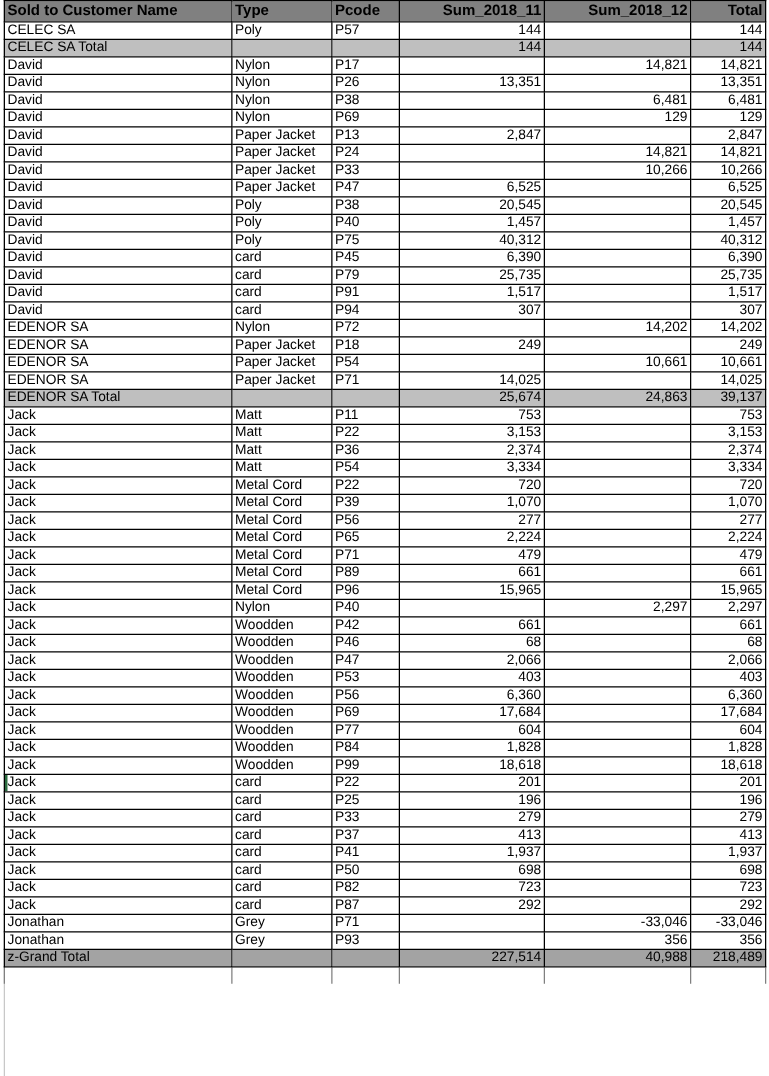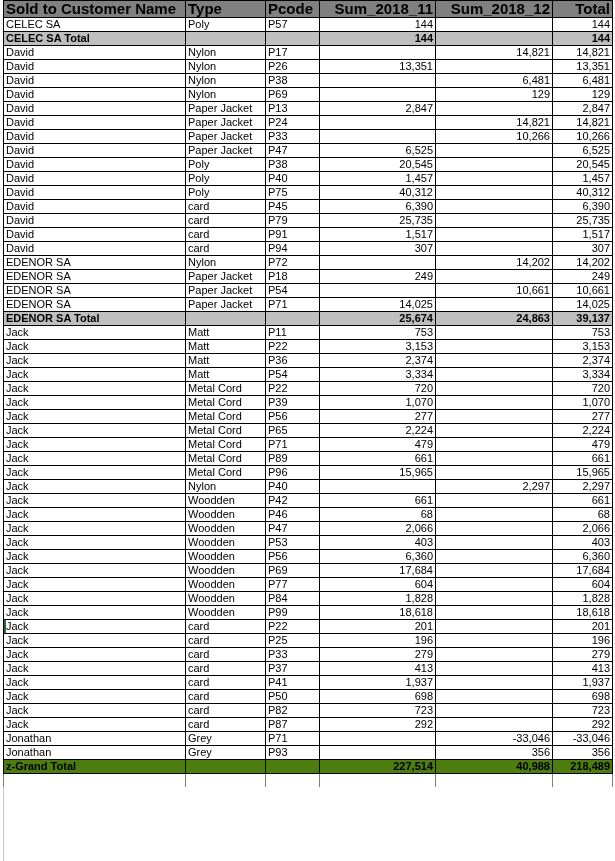--- a/index.html
+++ b/index.html
@@ -37,42 +37,42 @@
     white-space:nowrap;
     font-weight:normal;
     vertical-align:middle;
     box-sizing:border-box;
   }
   
   tr.hdr th{
     background:#808080;
     color:#000000;
     font-weight:bold;
-    font-size:15px;
+    font-size:12px;
     height:17px;
     line-height:13px;
     border:1px solid #000000;
   }
   th.num, td.num{text-align:right;}
   th.txt, td.txt{text-align:left;}
 
   
   tr.detail td{
     background:#ffffff;
     height:14px;
   }
   
   tr.total td{
     background:#bfbfbf;
-    font-weight:bold;
+    font-weight:normal;
     height:14px;
   }
   tr.grand td{
-    background:#4d7c0f;
-    font-weight:bold;
+    background:#a3a3a3;
+    font-weight:normal;
     height:14px;
   }
   
   tr.blank td{
     background:#ffffff;
     height:13px;
     border-top:1px solid #000000;
     border-left:1px solid #808080;
     border-right:1px solid #808080;
     border-bottom:none;

